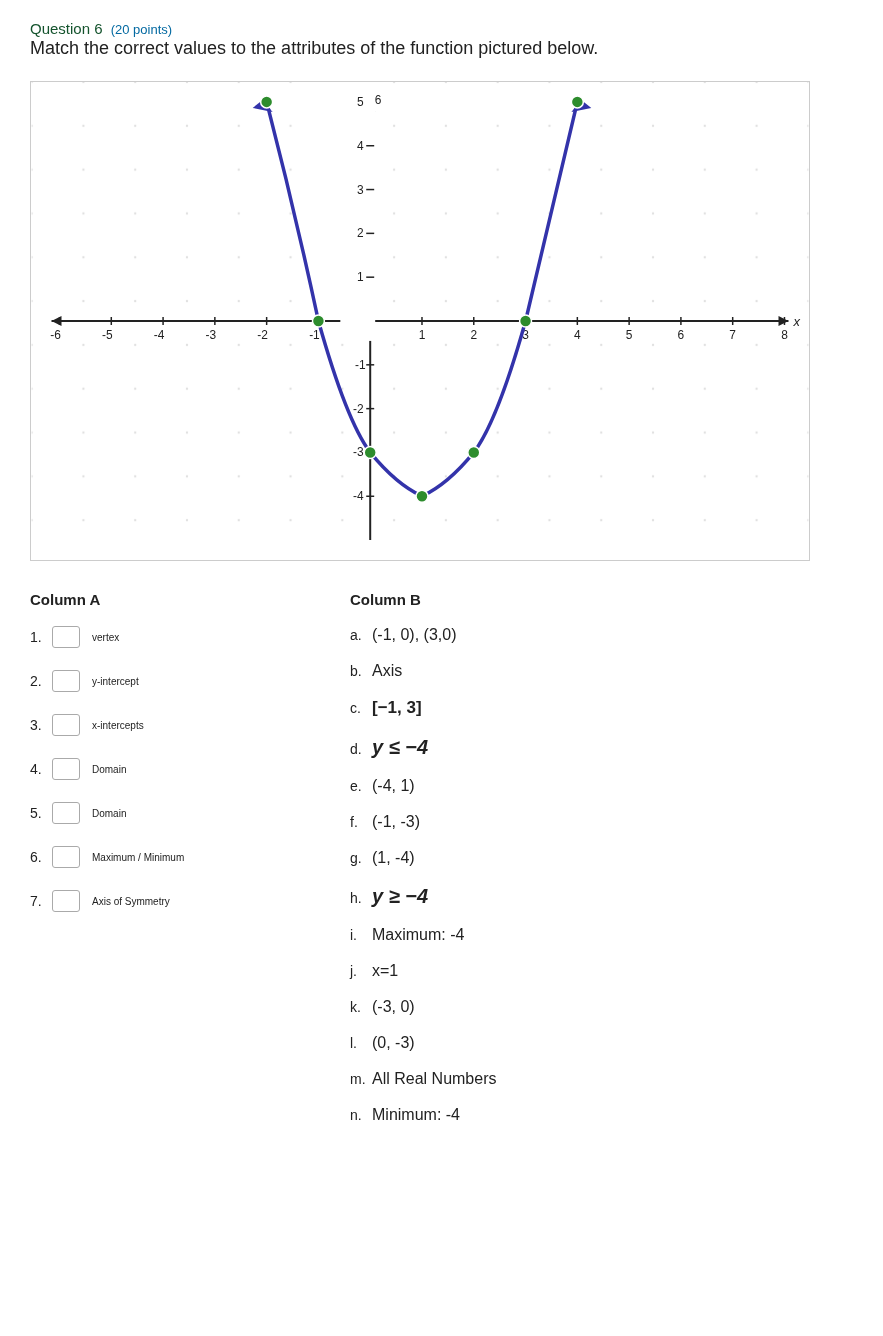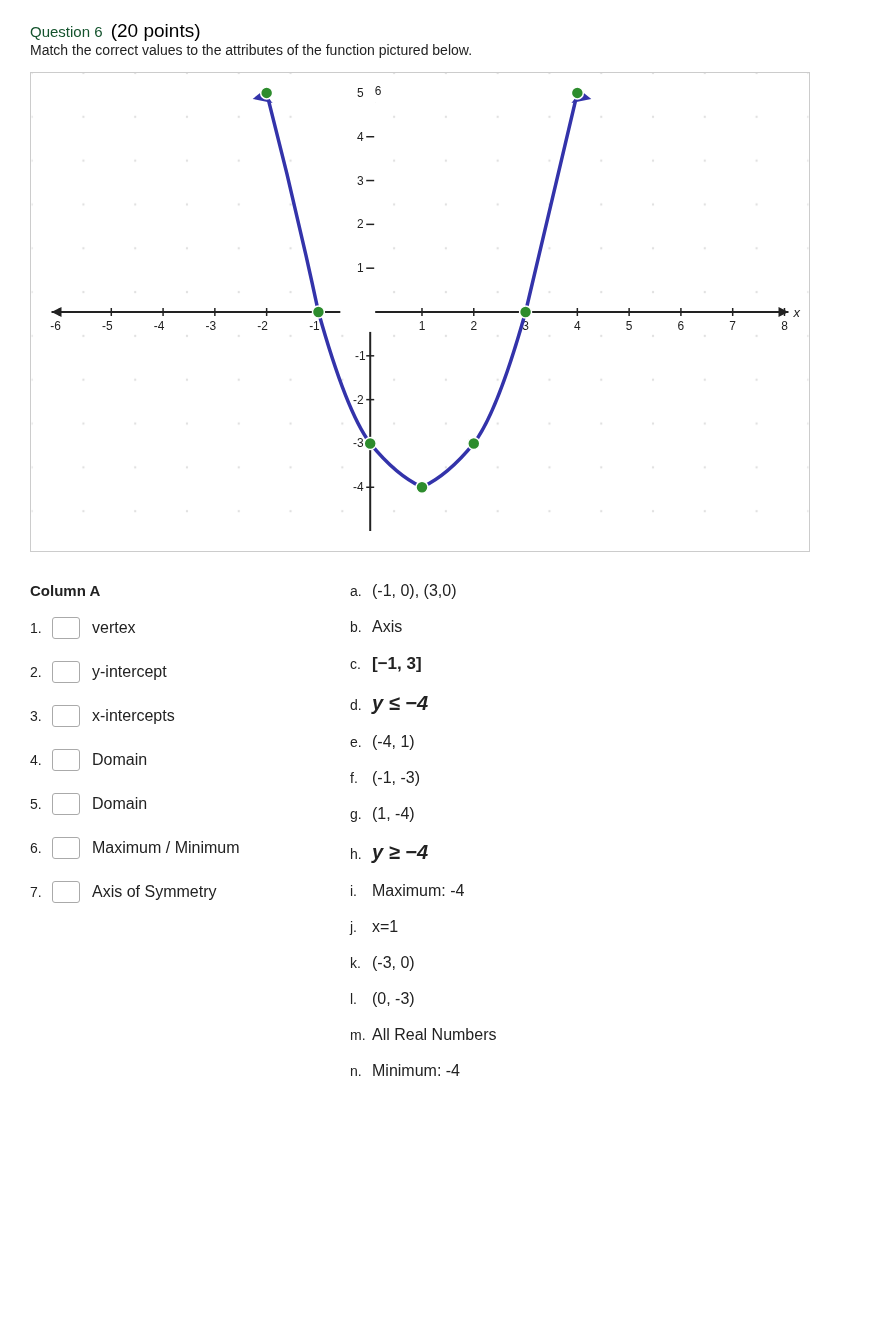--- a/index.html
+++ b/index.html
@@ -16,22 +16,22 @@
       font-size: 15px;
       font-weight: bold;
       margin-bottom: 8px;
     }
     .question-header span {
       font-weight: normal;
       color: #14532d;
     }
 
     .instructions {
-      font-size: 14px;
-      margin-bottom: 14px;
+      font-size: 18px;
+      margin-bottom: 22px;
     }
 
     
     .graph-container {
       width: 780px;
       height: 480px;
       margin-bottom: 30px;
       position: relative;
       border: 1px solid #ccc;
       background: #fff;
@@ -77,21 +77,21 @@
       width: 28px;
       height: 22px;
       border: 1px solid #aaa;
       border-radius: 3px;
       margin-right: 12px;
       flex-shrink: 0;
       background: #fff;
     }
 
     .item-label {
-      font-size: 16px;
+      font-size: 10px;
     }
 
     .column-b-item {
       display: flex;
       align-items: baseline;
       margin-bottom: 18px;
       font-size: 14px;
     }
 
     .b-letter {
@@ -116,21 +116,21 @@
       width: 100%;
       height: 100%;
     }
   </style>
 </head>
 <body>
 
 <div>
   <span class="question-header">
     <span>Question 6</span>
-    <span style="font-weight:normal;color:#000000;font-size:19px;margin-left:4px;">(20 points)</span>
+    <span style="font-weight:normal;color:#0369a1;font-size:13px;margin-left:4px;">(20 points)</span>
   </span>
 </div>
 
 <p class="instructions">Match the correct values to the attributes of the function pictured below.</p>
 
 <div class="graph-container">
   <svg class="graph-svg" viewBox="0 0 780 480" xmlns="http://www.w3.org/2000/svg">
 
     <defs>
       <pattern id="dotgrid" x="0" y="0" width="52" height="44" patternUnits="userSpaceOnUse">
@@ -304,20 +304,21 @@
     </div>
 
     <div class="column-a-item">
       <span class="item-number">7.</span>
       <div class="item-box"></div>
       <span class="item-label">Axis of Symmetry</span>
     </div>
   </div>
 
   <div class="column-b">
+    <div class="column-header">Column B</div>
 
     <div class="column-b-item">
       <span class="b-letter">a.</span>
       <span class="b-value">(-1, 0), (3,0)</span>
     </div>
 
     <div class="column-b-item">
       <span class="b-letter">b.</span>
       <span class="b-value">Axis</span>
     </div>

